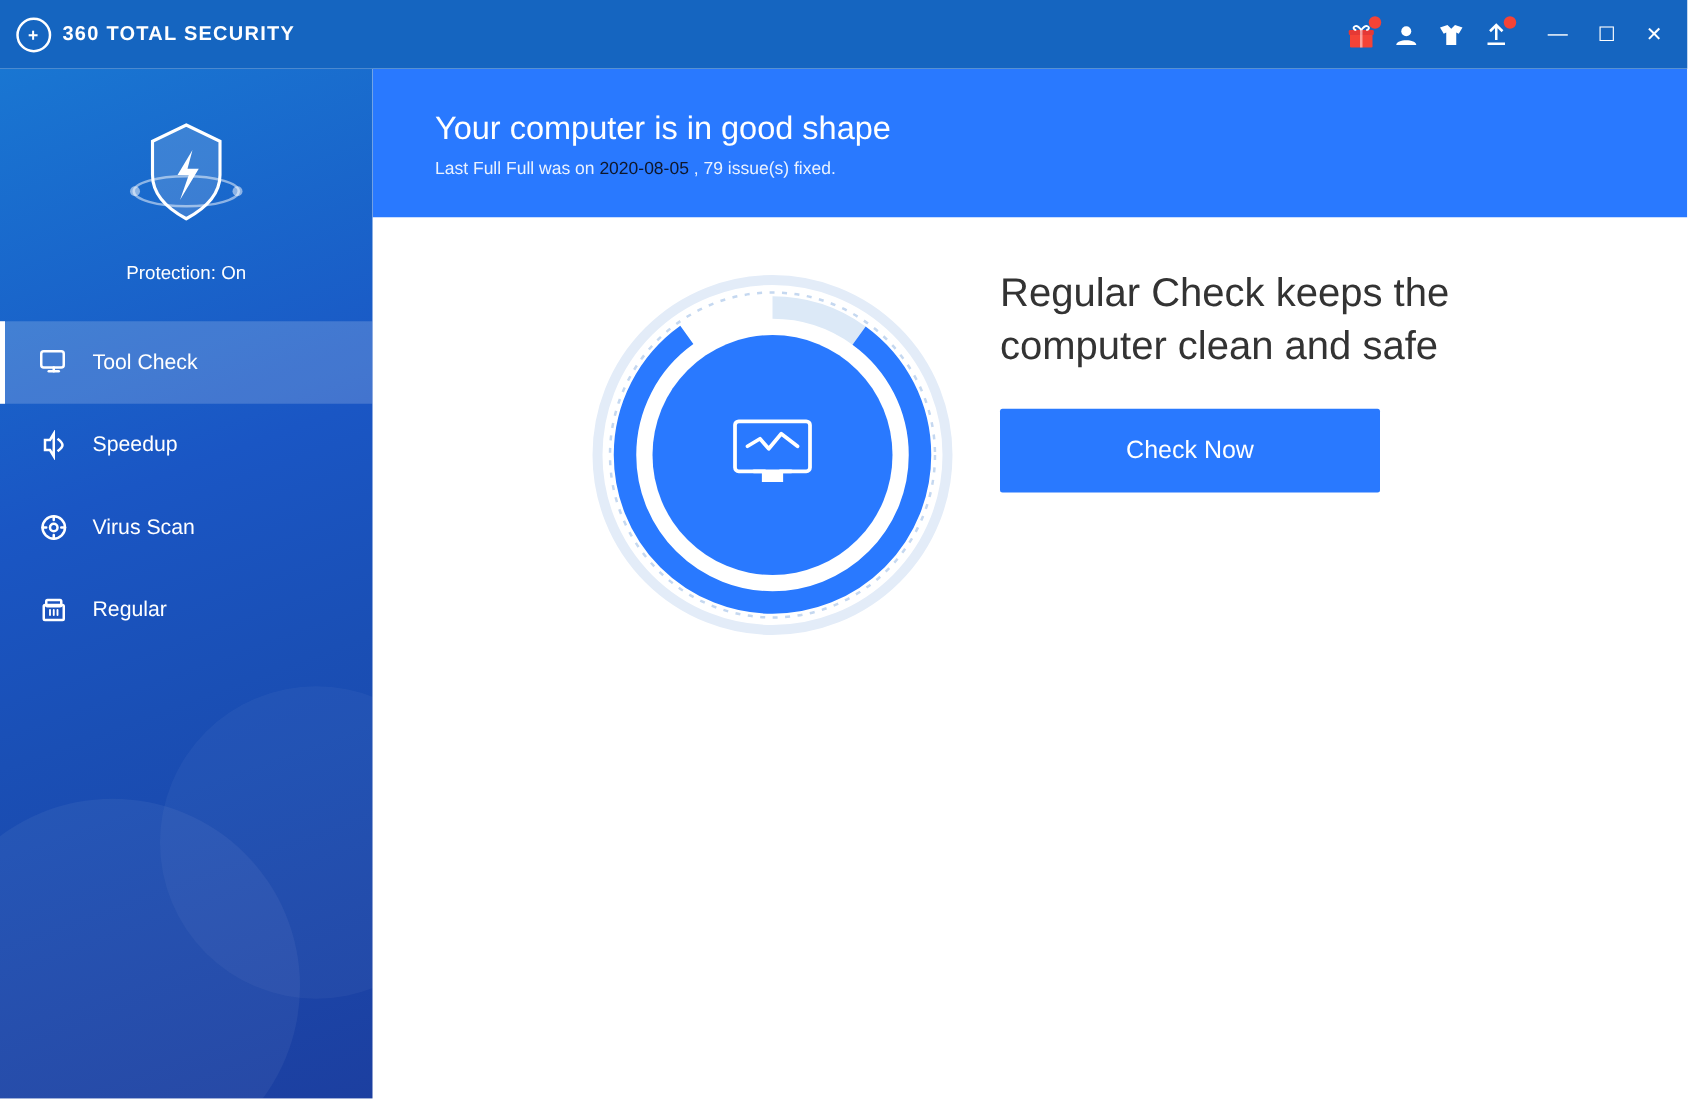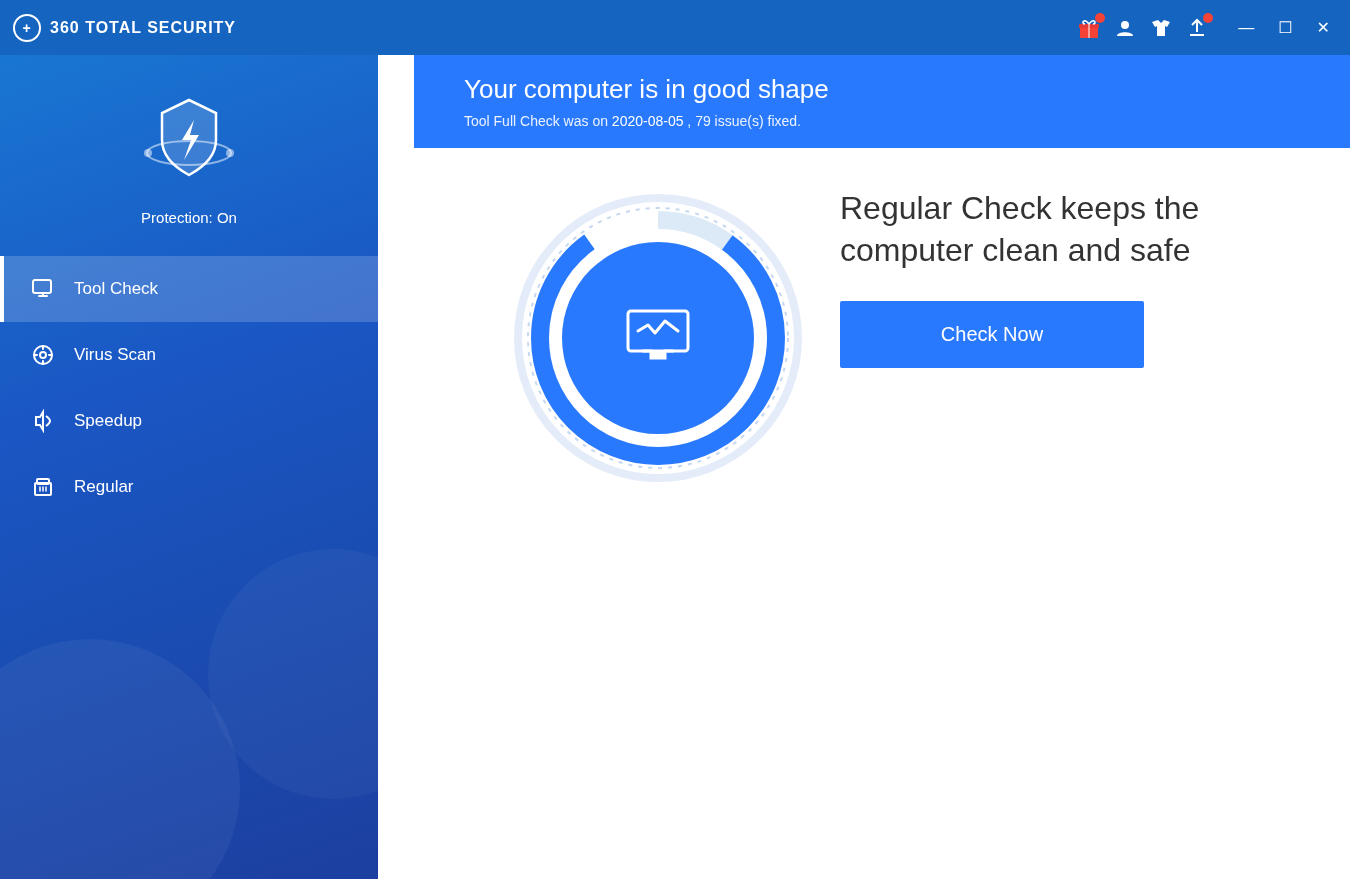--- a/index.html
+++ b/index.html
@@ -79,21 +79,21 @@
 
     
     .main-layout {
       flex: 1;
       display: flex;
       overflow: hidden;
     }
 
     
     .sidebar {
-      width: 378px;
+      width: 298px;
       background: linear-gradient(160deg, #1976d2 0%, #1a56c4 40%, #1a4fb5 60%, #1c3fa0 100%);
       display: flex;
       flex-direction: column;
       align-items: center;
       padding-top: 30px;
       flex-shrink: 0;
       position: relative;
       overflow: hidden;
     }
     .sidebar::before {
@@ -176,23 +176,22 @@
       flex: 1;
       background: white;
       display: flex;
       flex-direction: column;
       overflow: hidden;
     }
 
     
     .content-header {
       background: #2979ff;
-      padding: 19px 50px;
-      color: white;
-      margin-left: 36px;
+      padding: 32px 50px;
+      color: white;
     }
     .content-header h1 {
       font-size: 26px;
       font-weight: 400;
       margin-bottom: 8px;
     }
     .content-header p {
       font-size: 14px;
       color: rgba(255,255,255,0.9);
     }
@@ -334,36 +333,36 @@
             <path d="M8 19 L16 19" stroke="white" stroke-width="2" stroke-linecap="round"></path>
             <path d="M12 16 L12 19" stroke="white" stroke-width="2" stroke-linecap="round"></path>
           </svg>
         </div>
         <span>Tool Check</span>
       </div>
 
       <div class="nav-item">
         <div class="nav-icon">
           <svg width="24" height="24" viewBox="0 0 24 24" fill="none">
+            <path d="M12 3 L9 8 L5 8 L5 16 L9 16 L12 21 Z" stroke="white" stroke-width="2" fill="none"></path>
+            <path d="M15 7 Q19 10 19 12 Q19 14 15 17" stroke="white" stroke-width="2" fill="none"></path>
+          </svg>
+        </div>
+        <span>Speedup</span>
+      </div>
+
+      <div class="nav-item">
+        <div class="nav-icon">
+          <svg width="24" height="24" viewBox="0 0 24 24" fill="none">
             <circle cx="12" cy="12" r="9" stroke="white" stroke-width="2"></circle>
             <circle cx="12" cy="12" r="3" stroke="white" stroke-width="2"></circle>
             <path d="M12 3 L12 6 M12 18 L12 21 M3 12 L6 12 M18 12 L21 12" stroke="white" stroke-width="2" stroke-linecap="round"></path>
           </svg>
         </div>
         <span>Virus Scan</span>
-      </div>
-
-      <div class="nav-item">
-        <div class="nav-icon">
-          <svg width="24" height="24" viewBox="0 0 24 24" fill="none">
-            <path d="M12 3 L9 8 L5 8 L5 16 L9 16 L12 21 Z" stroke="white" stroke-width="2" fill="none"></path>
-            <path d="M15 7 Q19 10 19 12 Q19 14 15 17" stroke="white" stroke-width="2" fill="none"></path>
-          </svg>
-        </div>
-        <span>Speedup</span>
       </div>
 
       <div class="nav-item">
         <div class="nav-icon">
           <svg width="24" height="24" viewBox="0 0 24 24" fill="none">
             <rect x="4" y="8" width="16" height="12" rx="1" stroke="white" stroke-width="2"></rect>
             <rect x="6" y="4" width="12" height="5" rx="1" stroke="white" stroke-width="2"></rect>
             <path d="M9 12 L9 16 M12 12 L12 16 M15 12 L15 16" stroke="white" stroke-width="1.5" stroke-linecap="round"></path>
           </svg>
         </div>
@@ -372,22 +371,22 @@
 
 
     </div>
   </div>
 
   <div class="content">
 
     <div class="content-header">
       <h1>Your computer is in good shape</h1>
       <p>
-        <span>Tool Full Check was on </span>
-        <span style="color:#ffffff;">2020-08-05</span>
+        <span>Last Full Full was on </span>
+        <span style="color:#0f172a;">2020-08-05</span>
         <span>, 79 issue(s) fixed.</span>
       </p>
     </div>
 
     <div class="content-body">
 
       <div class="donut-container">
         <svg class="donut-svg" viewBox="0 0 300 300">
 
           <circle cx="150" cy="150" r="140" fill="none" stroke="#e3ecf8" stroke-width="8"></circle>

